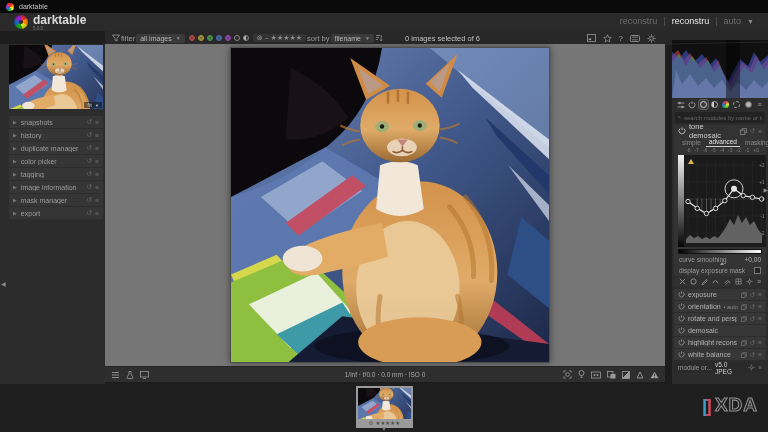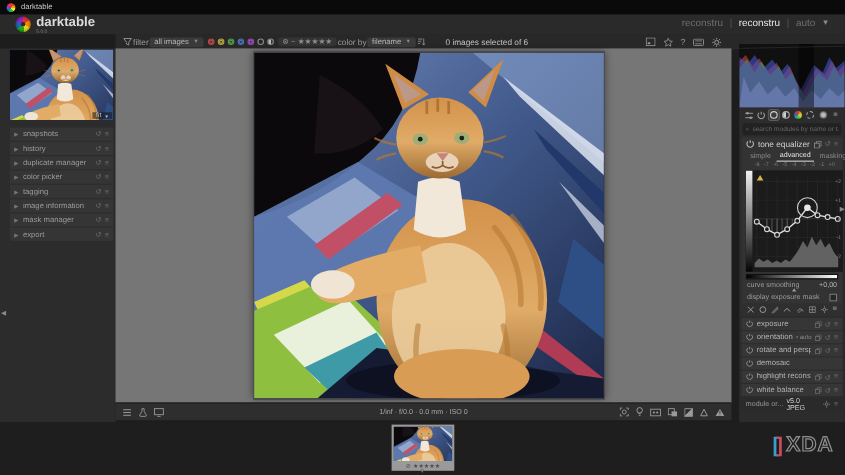--- a/index.html
+++ b/index.html
@@ -202,21 +202,21 @@
       <span class="c-dot" style="border: 1px solid rgb(74, 111, 184); background: transparent; box-shadow: rgb(74, 111, 184) 0px 0px 0px 1.2px inset;"></span>
       <span class="c-dot" style="border: 1px solid rgb(154, 74, 184); background: transparent; box-shadow: rgb(154, 74, 184) 0px 0px 0px 1.2px inset;"></span>
       <span class="c-dot" style="border: 1px solid rgb(138, 138, 138);"></span>
       <span class="c-dot" style="border: 1px solid rgb(138, 138, 138); background: linear-gradient(90deg, rgb(187, 187, 187) 50%, rgb(51, 51, 51) 50%);"></span>
     </span>
   <span id="rating-box">
     <span>⊗</span>
     <span>−</span>
     <span>★★★★★</span>
   </span>
-  <span>color by</span>
+  <span>sort by</span>
   <span class="dropdown">
     <span>filename</span>
       <span class="car">▼</span>
   </span>
   <svg class="ic" width="8" height="8" viewBox="0 0 8 8">
     <path d="M1,1.5 h4 M1,3.5 h3 M1,5.5 h2 M6.2,1 v6 M6.2,7 l-1.2,-1.5 M6.2,7 l1.2,-1.5" stroke="#8f8f8f" stroke-width="0.8" fill="none"></path>
   </svg>
   <span id="fb-status">0 images selected of 6</span>
   <span id="fb-icons">
     <svg class="ic" width="9" height="8" viewBox="0 0 9 8">
@@ -432,21 +432,21 @@
     </svg>
     <input placeholder="search modules by name or tag..." style="">
   </div>
 
   <div id="tonemod">
     <div id="te-head">
       <svg width="8" height="8" viewBox="0 0 8 8">
         <path d="M4,0.5 V3" stroke="#b5b5b5" stroke-width="1"></path>
           <path d="M2,1.6 a3,3 0 1 0 4,0" fill="none" stroke="#b5b5b5" stroke-width="1"></path>
       </svg>
-      <span class="ttl">tone equalizer</span>
+      <span class="ttl">tone demosaic</span>
       <span class="rowicons">
         <svg width="7" height="7" viewBox="0 0 8 8">
           <rect x="0.5" y="2.5" width="5" height="5" fill="none" stroke="#8a8a8a" stroke-width="0.9"></rect>
           <path d="M2.5,2.5 V0.5 H7.5 V5.5 H5.5" fill="none" stroke="#8a8a8a" stroke-width="0.9"></path>
         </svg>
         <span>↺</span>
         <span>≡</span>
       </span>
     </div>
     <div id="te-tabs">

